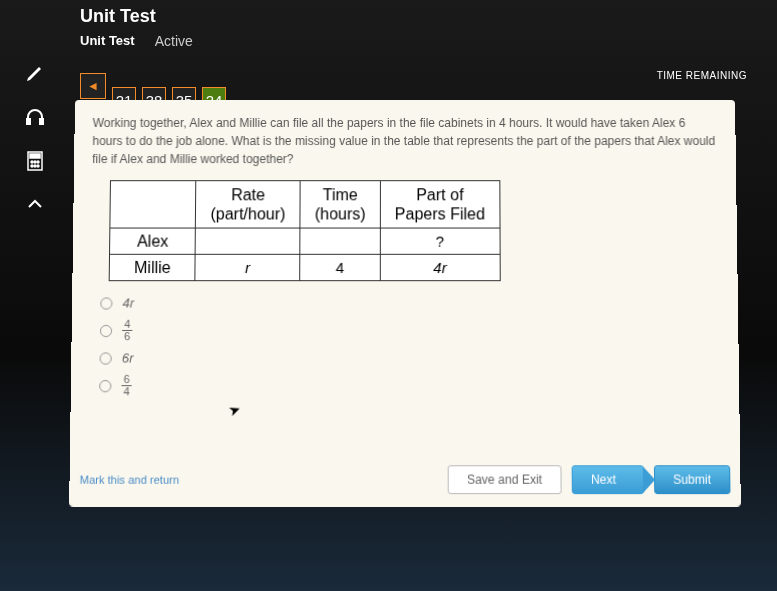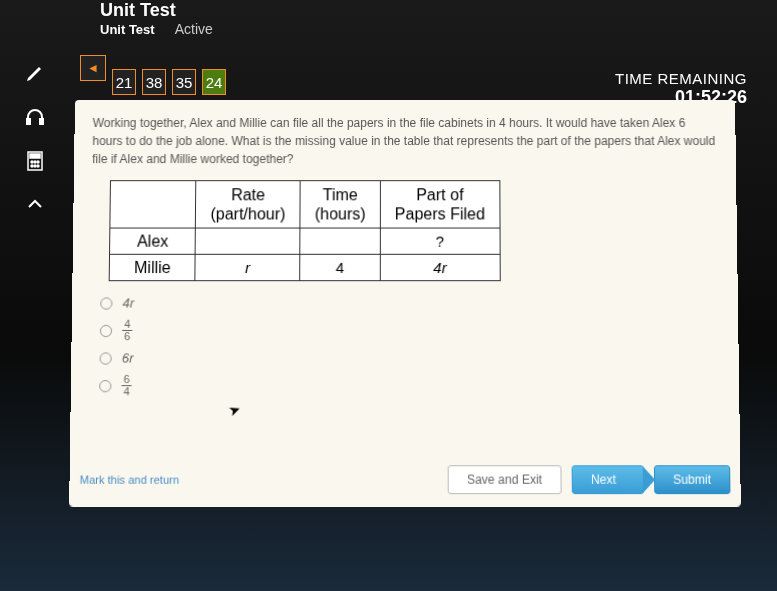--- a/index.html
+++ b/index.html
@@ -6,25 +6,24 @@
     body {
       font-family: Arial, sans-serif;
       background: linear-gradient(180deg, #1a1a1a 0%, #0a0a0a 60%, #1a2a3a 100%);
       width: 777px;
       height: 591px;
       overflow: hidden;
       position: relative;
     }
     .header {
       color: #fff;
-      padding: 0 80px;
-      display: flex;
-      align-items: flex-end;
+      padding: 6px 80px;
+      display: flex;
+      align-items: flex-start;
       gap: 20px;
-      margin-left: 20px;
     }
     .header-title {
       font-size: 18px;
       font-weight: bold;
     }
     .header-sub {
       font-size: 13px;
       font-weight: bold;
     }
     .header-tab {
@@ -87,21 +86,21 @@
       color: #fff;
     }
     .timer {
       position: absolute;
       right: 30px;
       top: 70px;
       color: #fff;
       text-align: right;
     }
     .timer-label {
-      font-size: 15px;
+      font-size: 10px;
       letter-spacing: 0.5px;
     }
     .timer-time {
       font-size: 18px;
       font-weight: bold;
     }
     .content {
       position: absolute;
       left: 75px;
       top: 100px;
@@ -286,21 +285,20 @@
 <div class="nav-row">
   <div class="nav-arrow">◄</div>
   <div class="nav-num">21</div>
   <div class="nav-num">38</div>
   <div class="nav-num">35</div>
   <div class="nav-num active">24</div>
 </div>
 
 <div class="timer">
   <div class="timer-label">TIME REMAINING</div>
-  <div class="timer-time">01:52:26</div>
 </div>
 
 <div class="content">
   <div class="question-text">Working together, Alex and Millie can file all the papers in the file cabinets in 4 hours. It would have taken Alex 6 hours to do the job alone. What is the missing value in the table that represents the part of the papers that Alex would file if Alex and Millie worked together?</div>
 
   <table class="data-table">
     <tbody>
         <tr>
       <th></th>
       <th>

